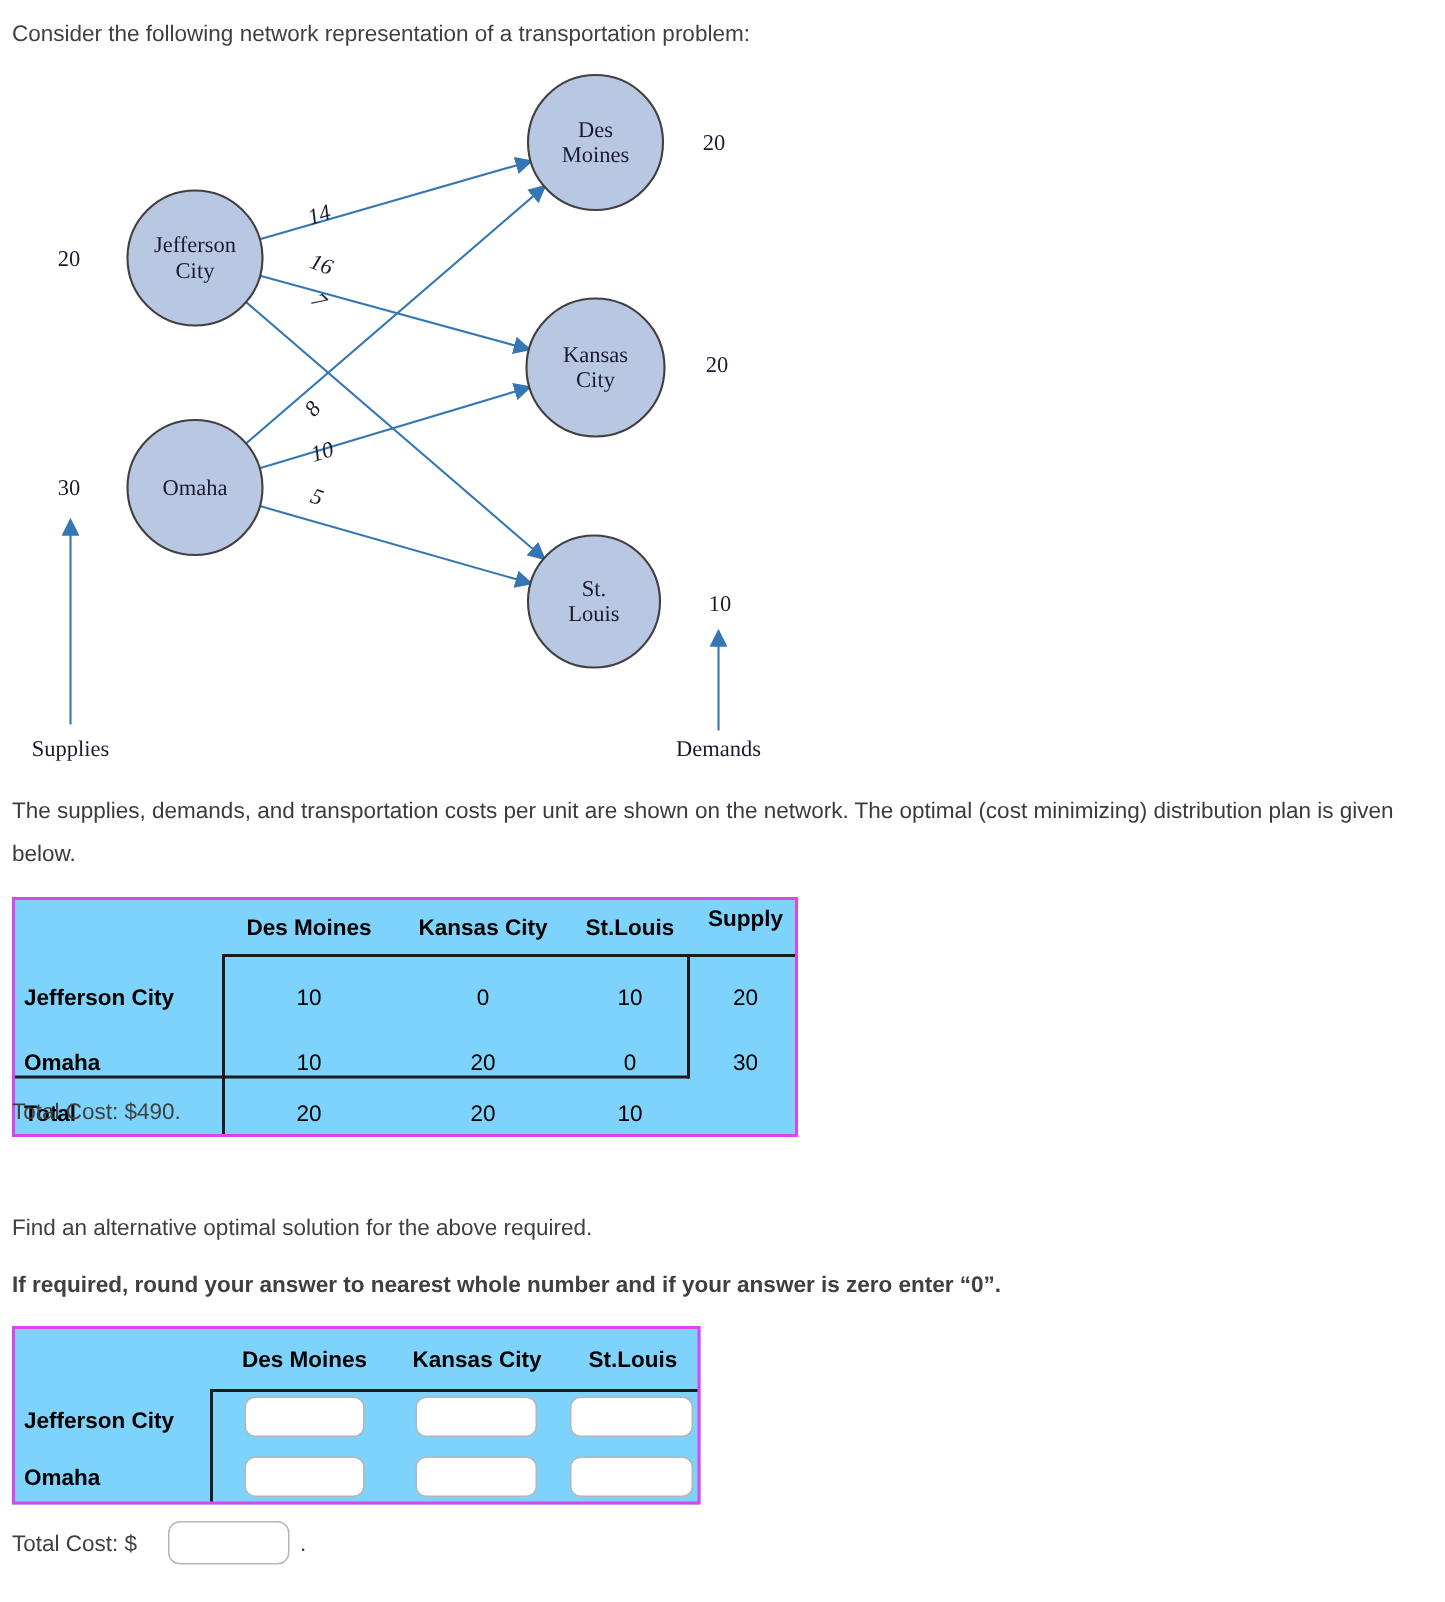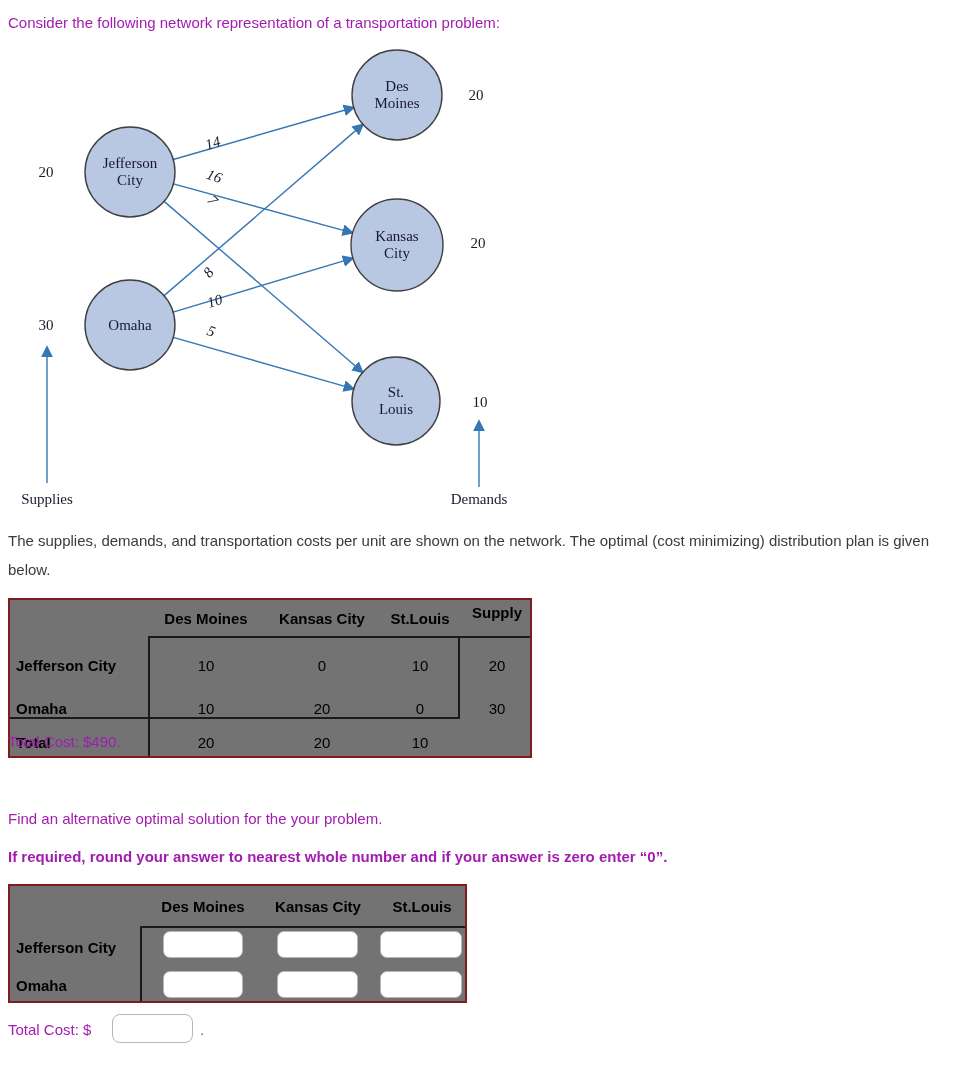--- a/index.html
+++ b/index.html
@@ -2,24 +2,24 @@
 <html><head>
 <meta charset="utf-8">
 <style>
   html,body{margin:0;padding:0;}
   body{
     width:963px;height:1068px;position:relative;background:#ffffff;
     font-family:"Liberation Sans","DejaVu Sans",sans-serif;
     color:#3b3b3b;overflow:hidden;
   }
   .abs{position:absolute;}
-  .txt{font-size:15px;line-height:19px;color:#a21caf;}
+  .txt{font-size:15px;line-height:19px;color:#404040;}
   .para{font-size:15px;line-height:29px;color:#3b3b3b;}
   
-  .tbl{position:absolute;border:2px solid #7f1d1d;background:#737373;box-sizing:border-box;padding-left:43px;}
+  .tbl{position:absolute;border:2px solid #d946ef;background:#7dd3fc;box-sizing:border-box;padding-left:43px;}
   .ln{position:absolute;background:#1a1a1a;}
   .cell{position:absolute;display:flex;align-items:center;justify-content:center;
         font-size:15px;color:#000;white-space:nowrap;}
   .cell.left{justify-content:flex-start;}
   .bold{font-weight:bold;}
   
   .ans-input{
     position:absolute;box-sizing:border-box;
     width:80px;height:27px;
     border:1px solid #b6b6b6;border-radius:7px;
@@ -121,21 +121,21 @@
   <div class="cell" style="left:452px;top:88px;width:70px;height:40px;">30</div>
 
   <div class="cell bold left" style="left:6px;top:128px;width:130px;height:28px;">Total</div>
   <div class="cell" style="left:138px;top:128px;width:116px;height:28px;">20</div>
   <div class="cell" style="left:254px;top:128px;width:116px;height:28px;">20</div>
   <div class="cell" style="left:370px;top:128px;width:80px;height:28px;">10</div>
 </div>
 
 <div class="abs txt" style="left:8px;top:732px;">Total Cost: $490.</div>
 
-<div class="abs txt" style="left:8px;top:809px;">Find an alternative optimal solution for the your problem.</div>
+<div class="abs txt" style="left:8px;top:809px;">Find an alternative optimal solution for the above required.</div>
 
 <div class="abs txt" style="left:8px;top:847px;font-weight:bold;">If required, round your answer to nearest whole number and if your answer is zero enter “0”.</div>
 
 <div class="tbl" style="left:8px;top:884px;width:459px;height:119px;">
 
   <div class="ln" style="left:130px;top:40px;width:325px;height:2px;"></div>
   <div class="ln" style="left:130px;top:40px;width:2px;height:75px;"></div>
 
   <div class="cell bold" style="left:135px;top:0;width:116px;height:40px;">Des Moines</div>
   <div class="cell bold" style="left:251px;top:0;width:114px;height:40px;">Kansas City</div>

